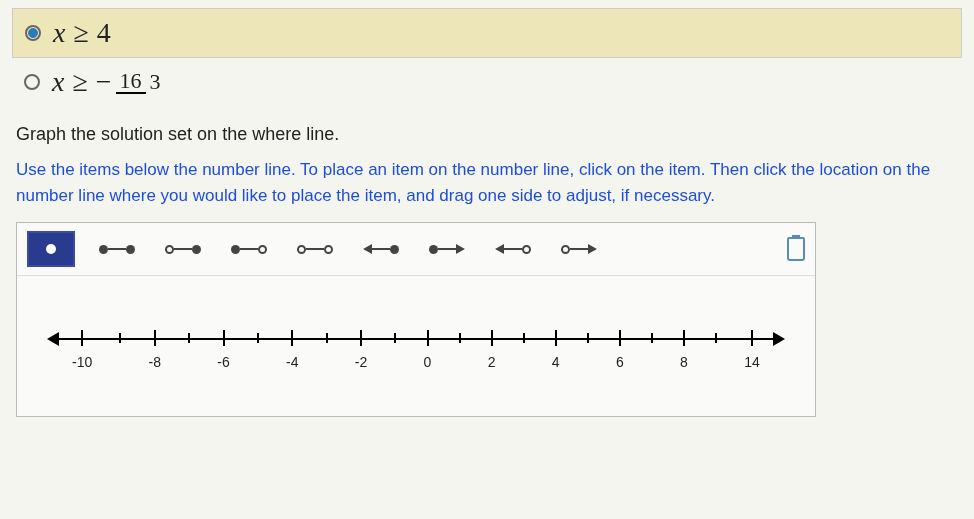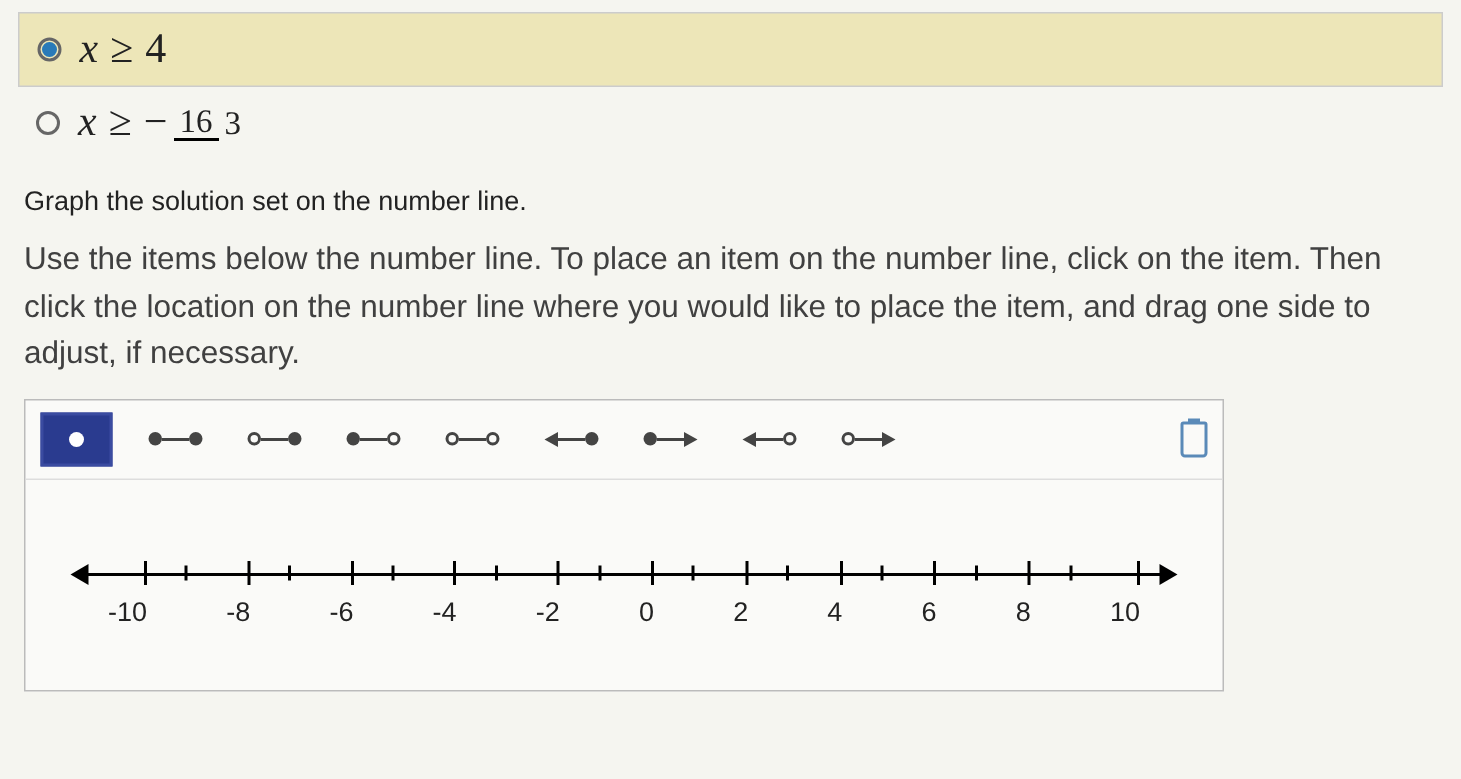--- a/index.html
+++ b/index.html
@@ -59,24 +59,24 @@
     }
     .frac .num { border-bottom: 2px solid #000; padding: 0 4px; }
     .frac .den { padding: 0 4px; }
     .neg { font-style: normal; margin-right: -4px; }
     .instruction {
       font-size: 18px;
       margin: 18px 4px 12px 4px;
       color: #222;
     }
     .instruction2 {
-      font-size: 21px;
+      font-size: 17px;
       margin: 0 4px 14px 4px;
       line-height: 1.5;
-      color: #404040;
+      color: #1d4ed8;
     }
     .tool-panel {
       border: 1px solid #bbb;
       background: #fafaf8;
       width: 800px;
       margin-left: 4px;
     }
     .toolbar {
       display: flex;
       align-items: center;
@@ -191,22 +191,22 @@
       position: absolute;
       top: 4px;
       left: 25px;
       right: 25px;
       display: flex;
       justify-content: space-between;
     }
     .tick {
       display: flex;
       flex-direction: column;
-      align-items: flex-end;
-      font-size: 18px;
+      align-items: center;
+      font-size: 14px;
     }
     .tick .mark {
       width: 2px;
       background: #000;
     }
     .tick.major .mark { height: 16px; }
     .tick.minor .mark { height: 10px; margin-top:3px;}
     .tick .lbl { margin-top: 8px; height:18px;}
   </style>
 </head>
@@ -227,21 +227,21 @@
     <span>x</span>
     <span class="ge">≥</span>
     <span class="neg">−</span>
     <span class="frac">
       <span class="num">16</span>
       <span class="den">3</span>
     </span>
   </span>
 </div>
 
-<p class="instruction">Graph the solution set on the number line.</p>
+<p class="instruction">Graph the solution set on the where line.</p>
 <p class="instruction2">Use the items below the number line. To place an item on the number line, click on the item. Then click the location on the number line where you would like to place the item, and drag one side to adjust, if necessary.</p>
 
 <div class="tool-panel">
   <div class="toolbar">
     <div class="tool selected">
       <span class="point-dot"></span>
     </div>
     <div class="tool">
       <span class="seg">
         <span class="seg-dot"></span>
@@ -384,18 +384,18 @@
           <div class="tick major">
             <span class="mark"></span>
             <span class="lbl">8</span>
           </div>
           <div class="tick minor">
             <span class="mark"></span>
             <span class="lbl"></span>
           </div>
           <div class="tick major">
             <span class="mark"></span>
-            <span class="lbl">10</span>
+            <span class="lbl">14</span>
           </div>
         </div>
     </div>
   </div>
 </div>
 
 </body></html>

